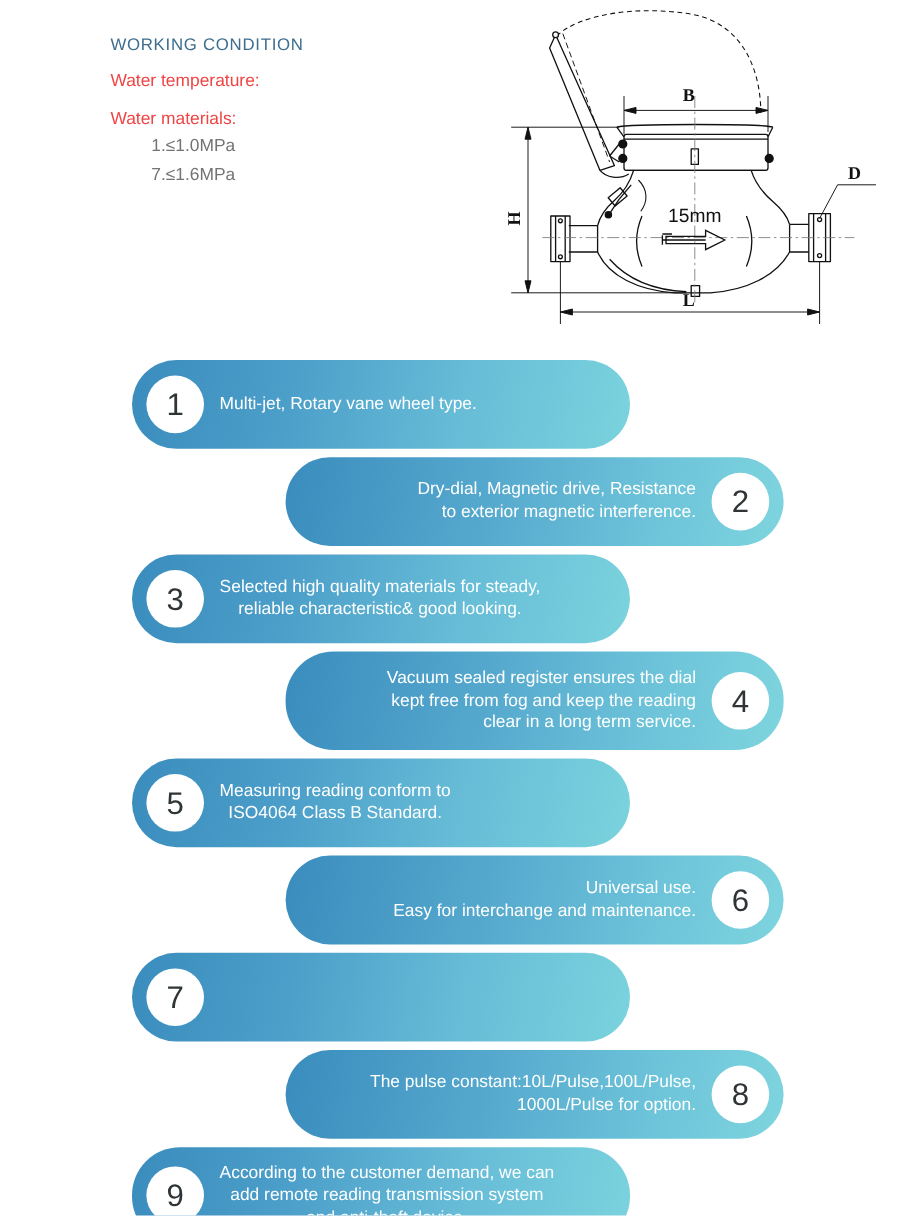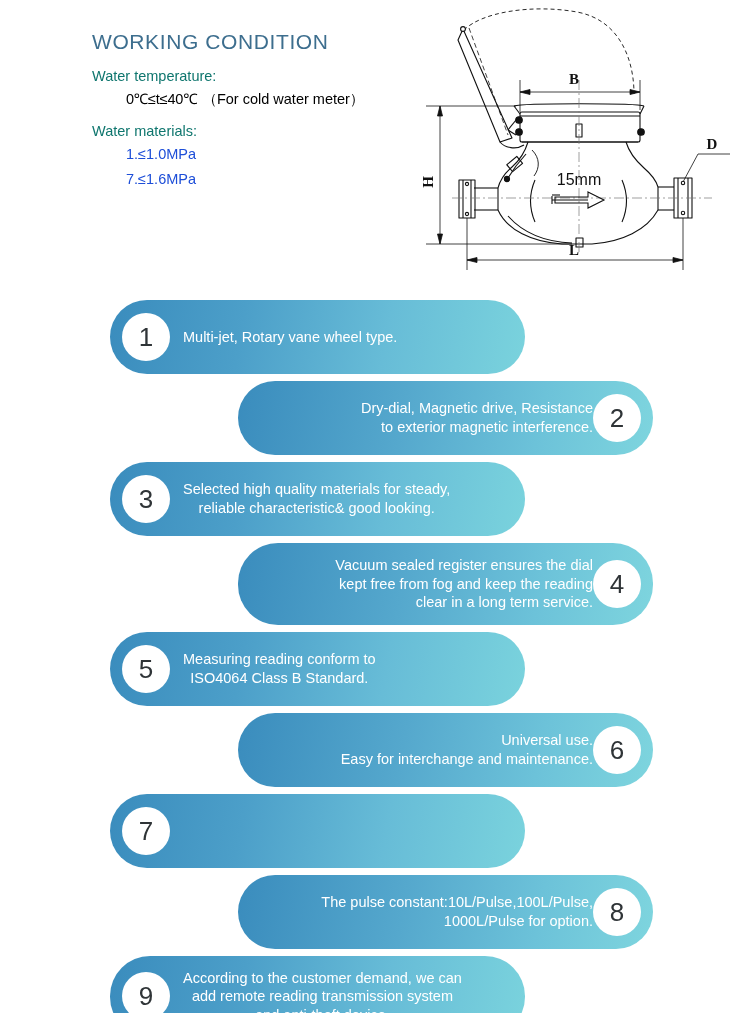--- a/index.html
+++ b/index.html
@@ -24,48 +24,48 @@
   }
 
   #working-condition-block {
     position: absolute;
     left: 92px;
     top: 30px;
     width: 330px;
   }
 
   #section-title {
-    font-size: 21px;
+    font-size: 14px;
     color: #3d6e8e;
     letter-spacing: 0.6px;
     font-weight: 400;
     margin: 0 0 14px 0;
     line-height: 1.1;
   }
 
   .cond-label {
     font-size: 14.5px;
-    color: #0f766e;
+    color: #ef4444;
     margin: 0 0 5px 0;
     line-height: 1.25;
   }
   .cond-row {
     font-size: 14.5px;
     color: #000;
     margin: 0 0 6px 0;
     padding-left: 34px;
     line-height: 1.3;
     white-space: nowrap;
   }
   .cond-row .range { letter-spacing: -0.2px; }
   .cond-row .paren { margin-left: 5px; }
   .cond-gap { height: 7px; }
   .press-row {
     font-size: 14.5px;
-    color: #1d4ed8;
+    color: #737373;
     margin: 0 0 6px 0;
     padding-left: 34px;
     line-height: 1.3;
   }
 
   
   #drawing-wrap {
     position: absolute;
     left: 412px;
     top: 2px;
@@ -130,40 +130,38 @@
     font-size: 14.5px;
     line-height: 1.28;
     white-space: pre-line;
   }
   .bubble.left .bubble-text {
     text-align: center;
     margin-left: 13px;
   }
   .bubble.right .bubble-text {
     text-align: right;
+    margin-right: 13px;
   }
 
   
   .lines-1 { min-height: 58px; }
   .lines-2 { min-height: 70px; }
   .lines-3 { min-height: 78px; }
 </style>
 </head>
 <body>
 
 <div id="top-section">
 
   <div id="working-condition-block">
     <h1 id="section-title">WORKING CONDITION</h1>
 
     <p class="cond-label">Water temperature:</p>
 
-    <p class="cond-row">
-      <span class="range">0℃≤t≤40℃</span><span class="paren">（For cold water meter）</span>
-    </p>
 
 
     <div class="cond-gap"></div>
 
     <p class="cond-label">Water materials:</p>
 
     <p class="press-row">1.≤1.0MPa</p>
     <p class="press-row">7.≤1.6MPa</p>
   </div>
 

